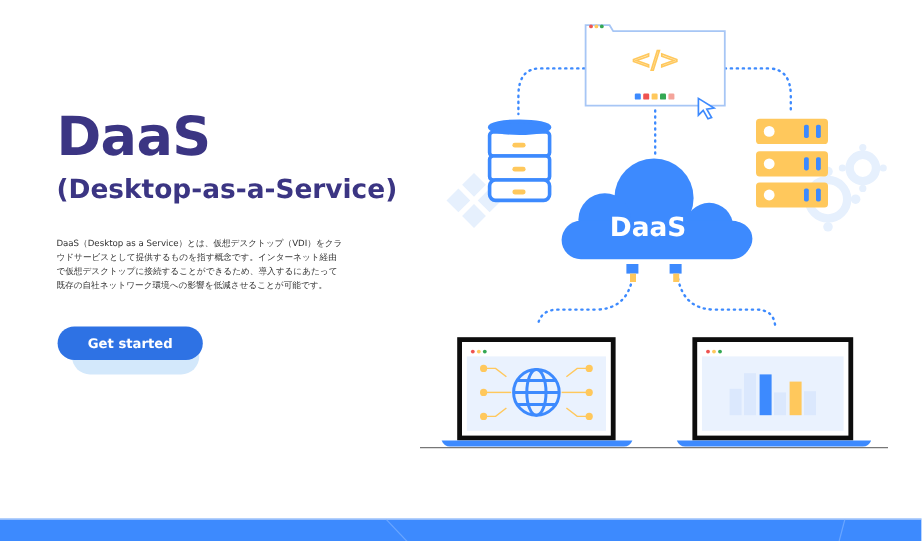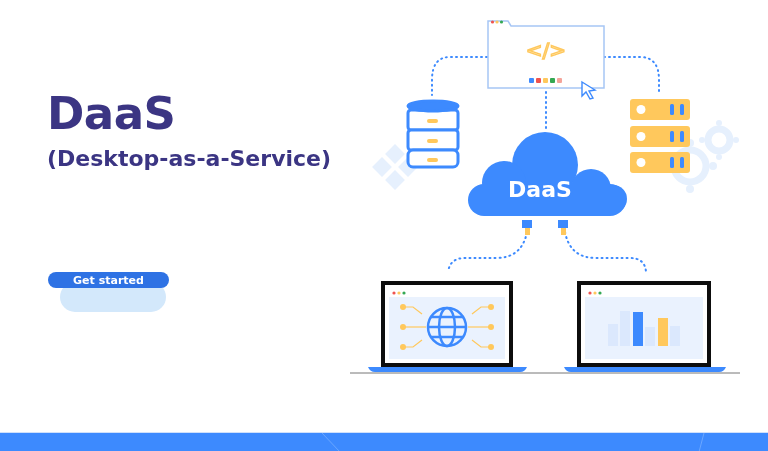--- a/index.html
+++ b/index.html
@@ -6,32 +6,33 @@
   html, body { width: 768px; height: 451px; overflow: hidden; background: #ffffff; }
   body { position: relative; font-family: "Liberation Sans", "DejaVu Sans", sans-serif; }
 
   .hero-left { position: absolute; left: 47px; top: 88px; width: 260px; }
   .title { font-family: "DejaVu Sans", sans-serif; font-weight: bold; color: #3b3583; font-size: 45px; line-height: 52px; letter-spacing: -0.5px; }
   .subtitle { font-family: "DejaVu Sans", sans-serif; font-weight: bold; color: #3b3583; font-size: 22px; line-height: 26px; margin-top: 6px; white-space: nowrap; }
   .desc { margin-top: 25px; font-family: "DejaVu Sans", sans-serif; font-size: 7.2px; line-height: 11.5px; color: #333; width: 240px; }
 
   .cta-wrap { position: absolute; left: 48px; top: 272px; width: 121px; height: 40px; }
   .cta-shadow { position: absolute; left: 12px; top: 10px; width: 106px; height: 30px; border-radius: 16px; background: #d3e8fb; }
-  .cta { position: absolute; left: 0; top: 0; width: 121px; height: 16px; border-radius: 16px; background: #2e72e4; color: #fff; border: none; font-family: "DejaVu Sans", sans-serif; font-weight: bold; font-size: 11px; cursor: pointer; display: flex; align-items: center; justify-content: center; }
+  .cta { position: absolute; left: 0; top: 0; width: 121px; height: 28px; border-radius: 16px; background: #2e72e4; color: #fff; border: none; font-family: "DejaVu Sans", sans-serif; font-weight: bold; font-size: 11px; cursor: pointer; display: flex; align-items: center; justify-content: center; }
 
   .illus { position: absolute; left: 340px; top: 0; width: 428px; height: 400px; }
 
   .footer-band { position: absolute; left: 0; top: 432px; width: 768px; height: 19px; background: #3d8afe; border-top: 1px solid #cfe0fb; overflow: hidden; }
 </style>
 </head>
 <body>
 
 <div class="hero-left">
   <h1 class="title">DaaS</h1>
   <div class="subtitle">(Desktop-as-a-Service)</div>
+  <p class="desc">DaaS（Desktop as a Service）とは、仮想デスクトップ（VDI）をクラウドサービスとして提供するものを指す概念です。インターネット経由で仮想デスクトップに接続することができるため、導入するにあたって既存の自社ネットワーク環境への影響を低減させることが可能です。</p>
 </div>
 
 <div class="cta-wrap">
   <div class="cta-shadow"></div>
   <button class="cta">Get started</button>
 </div>
 
 <svg class="illus" viewBox="340 0 428 400" xmlns="http://www.w3.org/2000/svg">
 
   <g fill="#e6f0fd">

